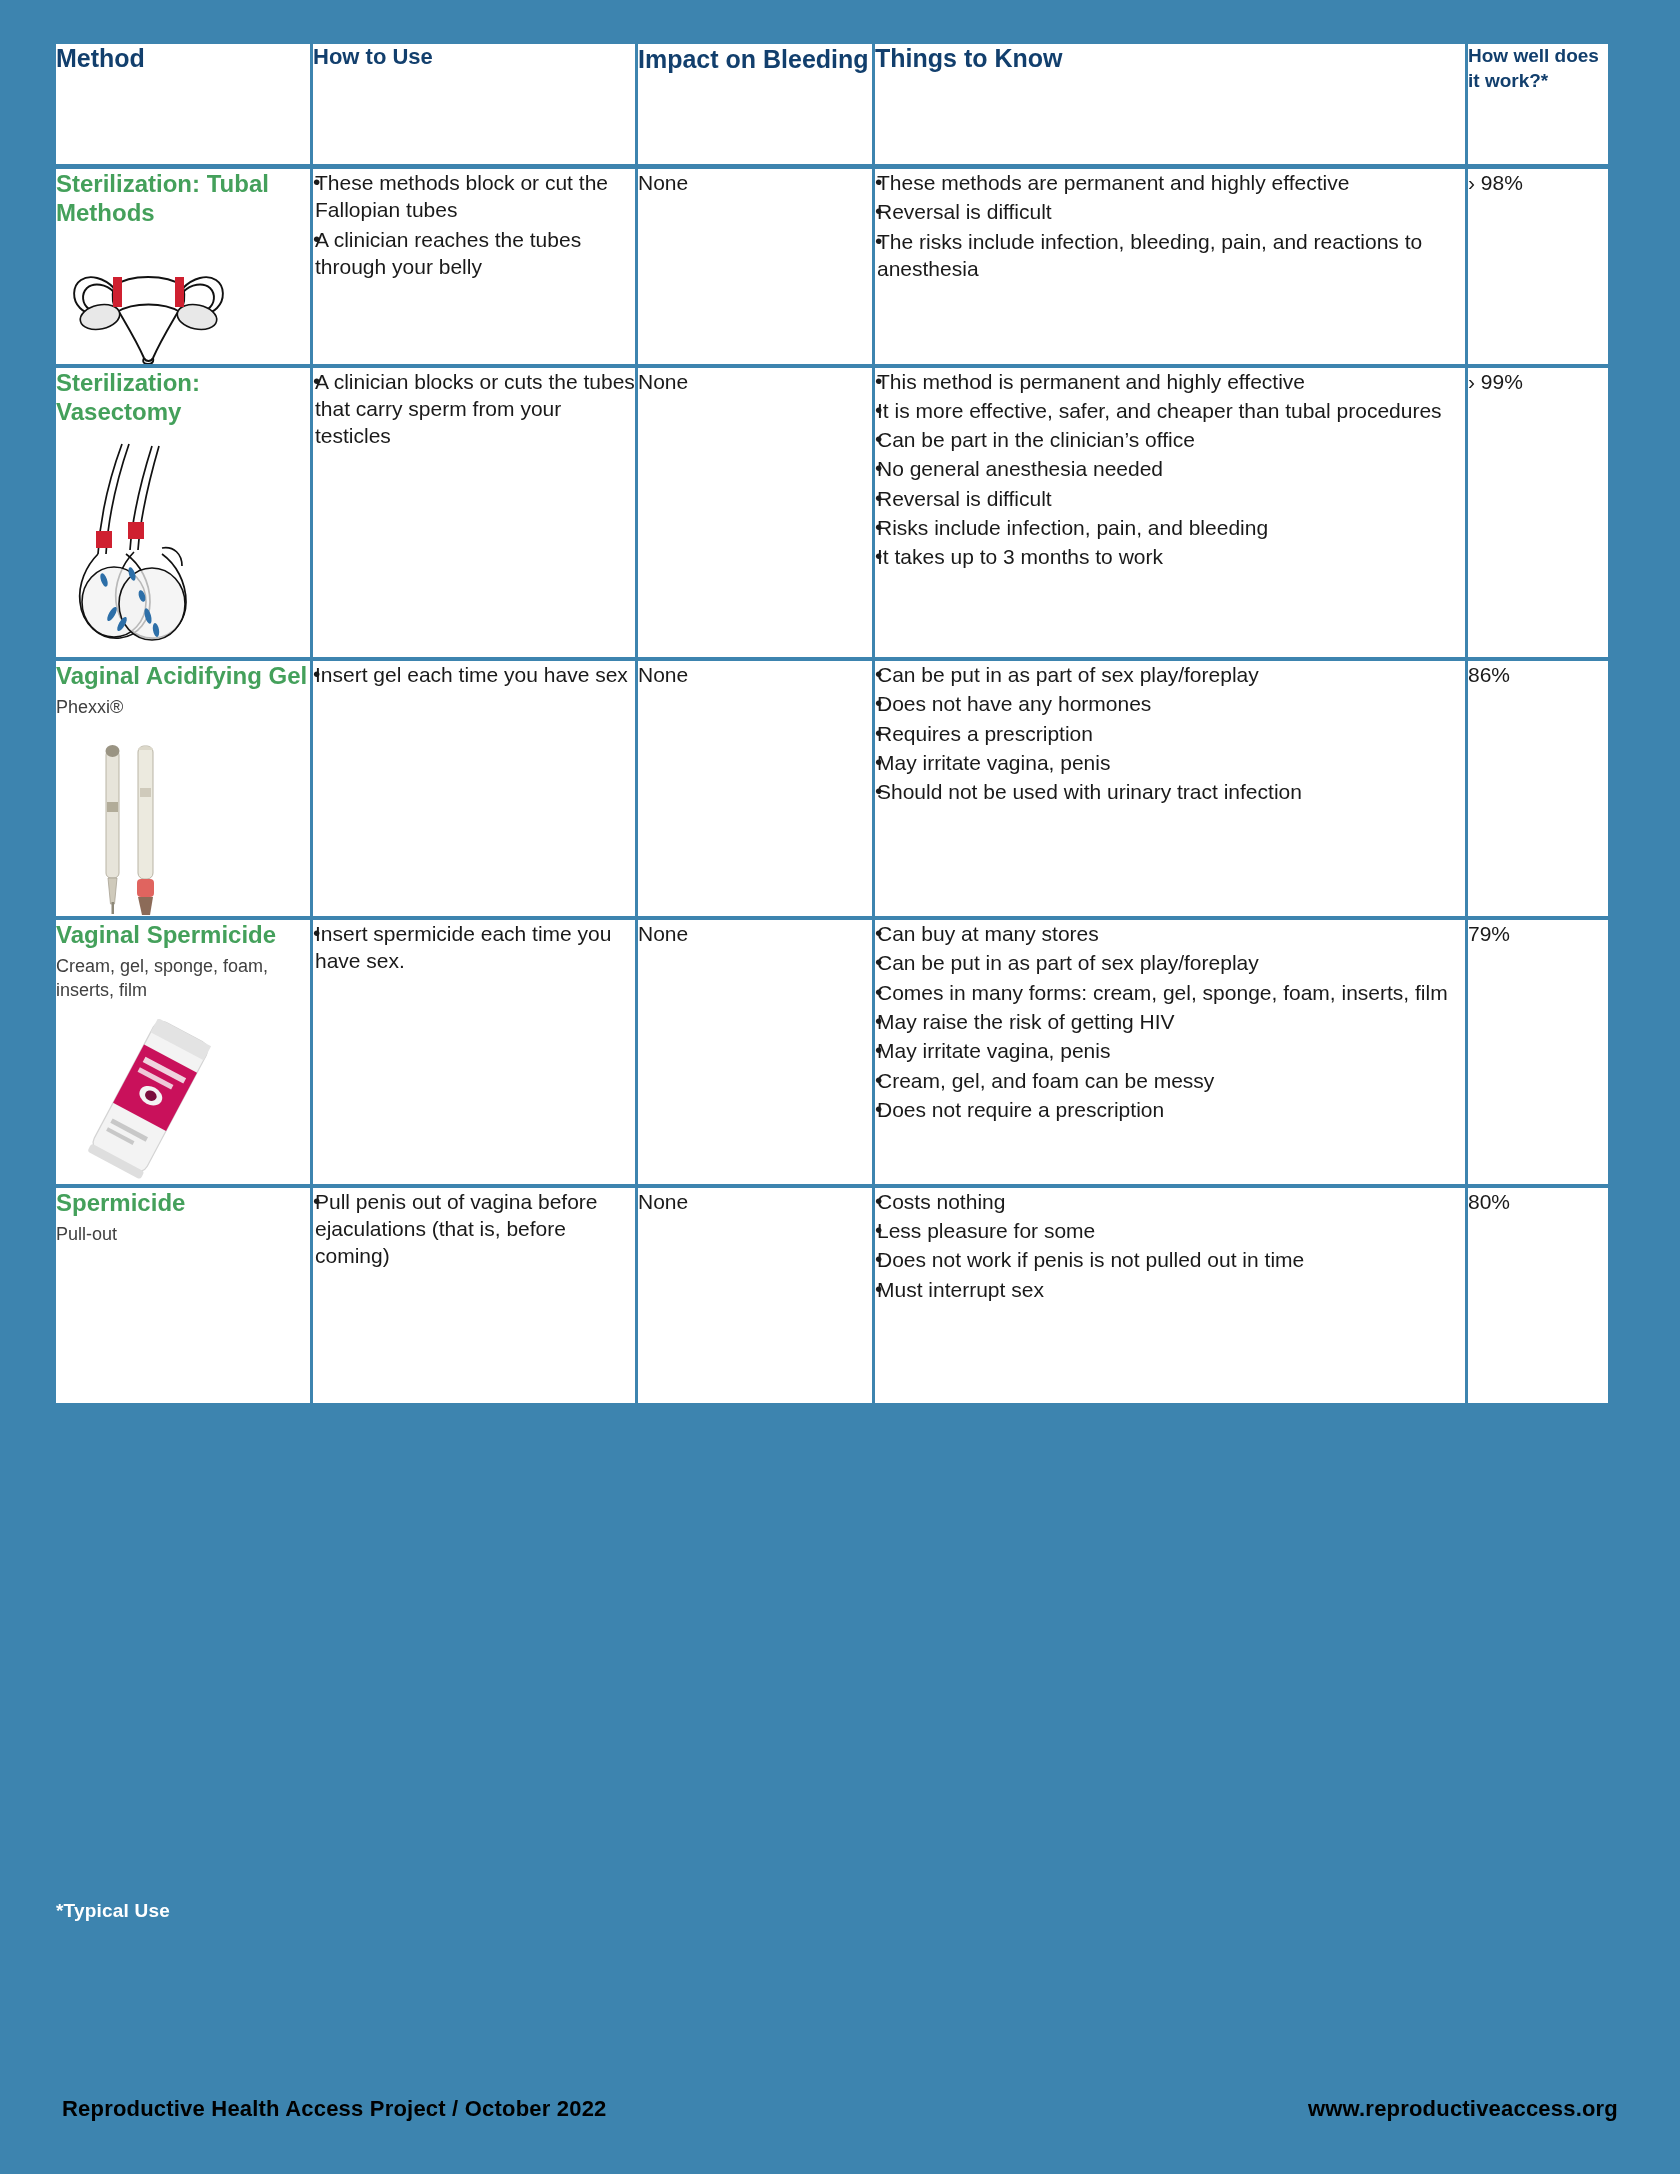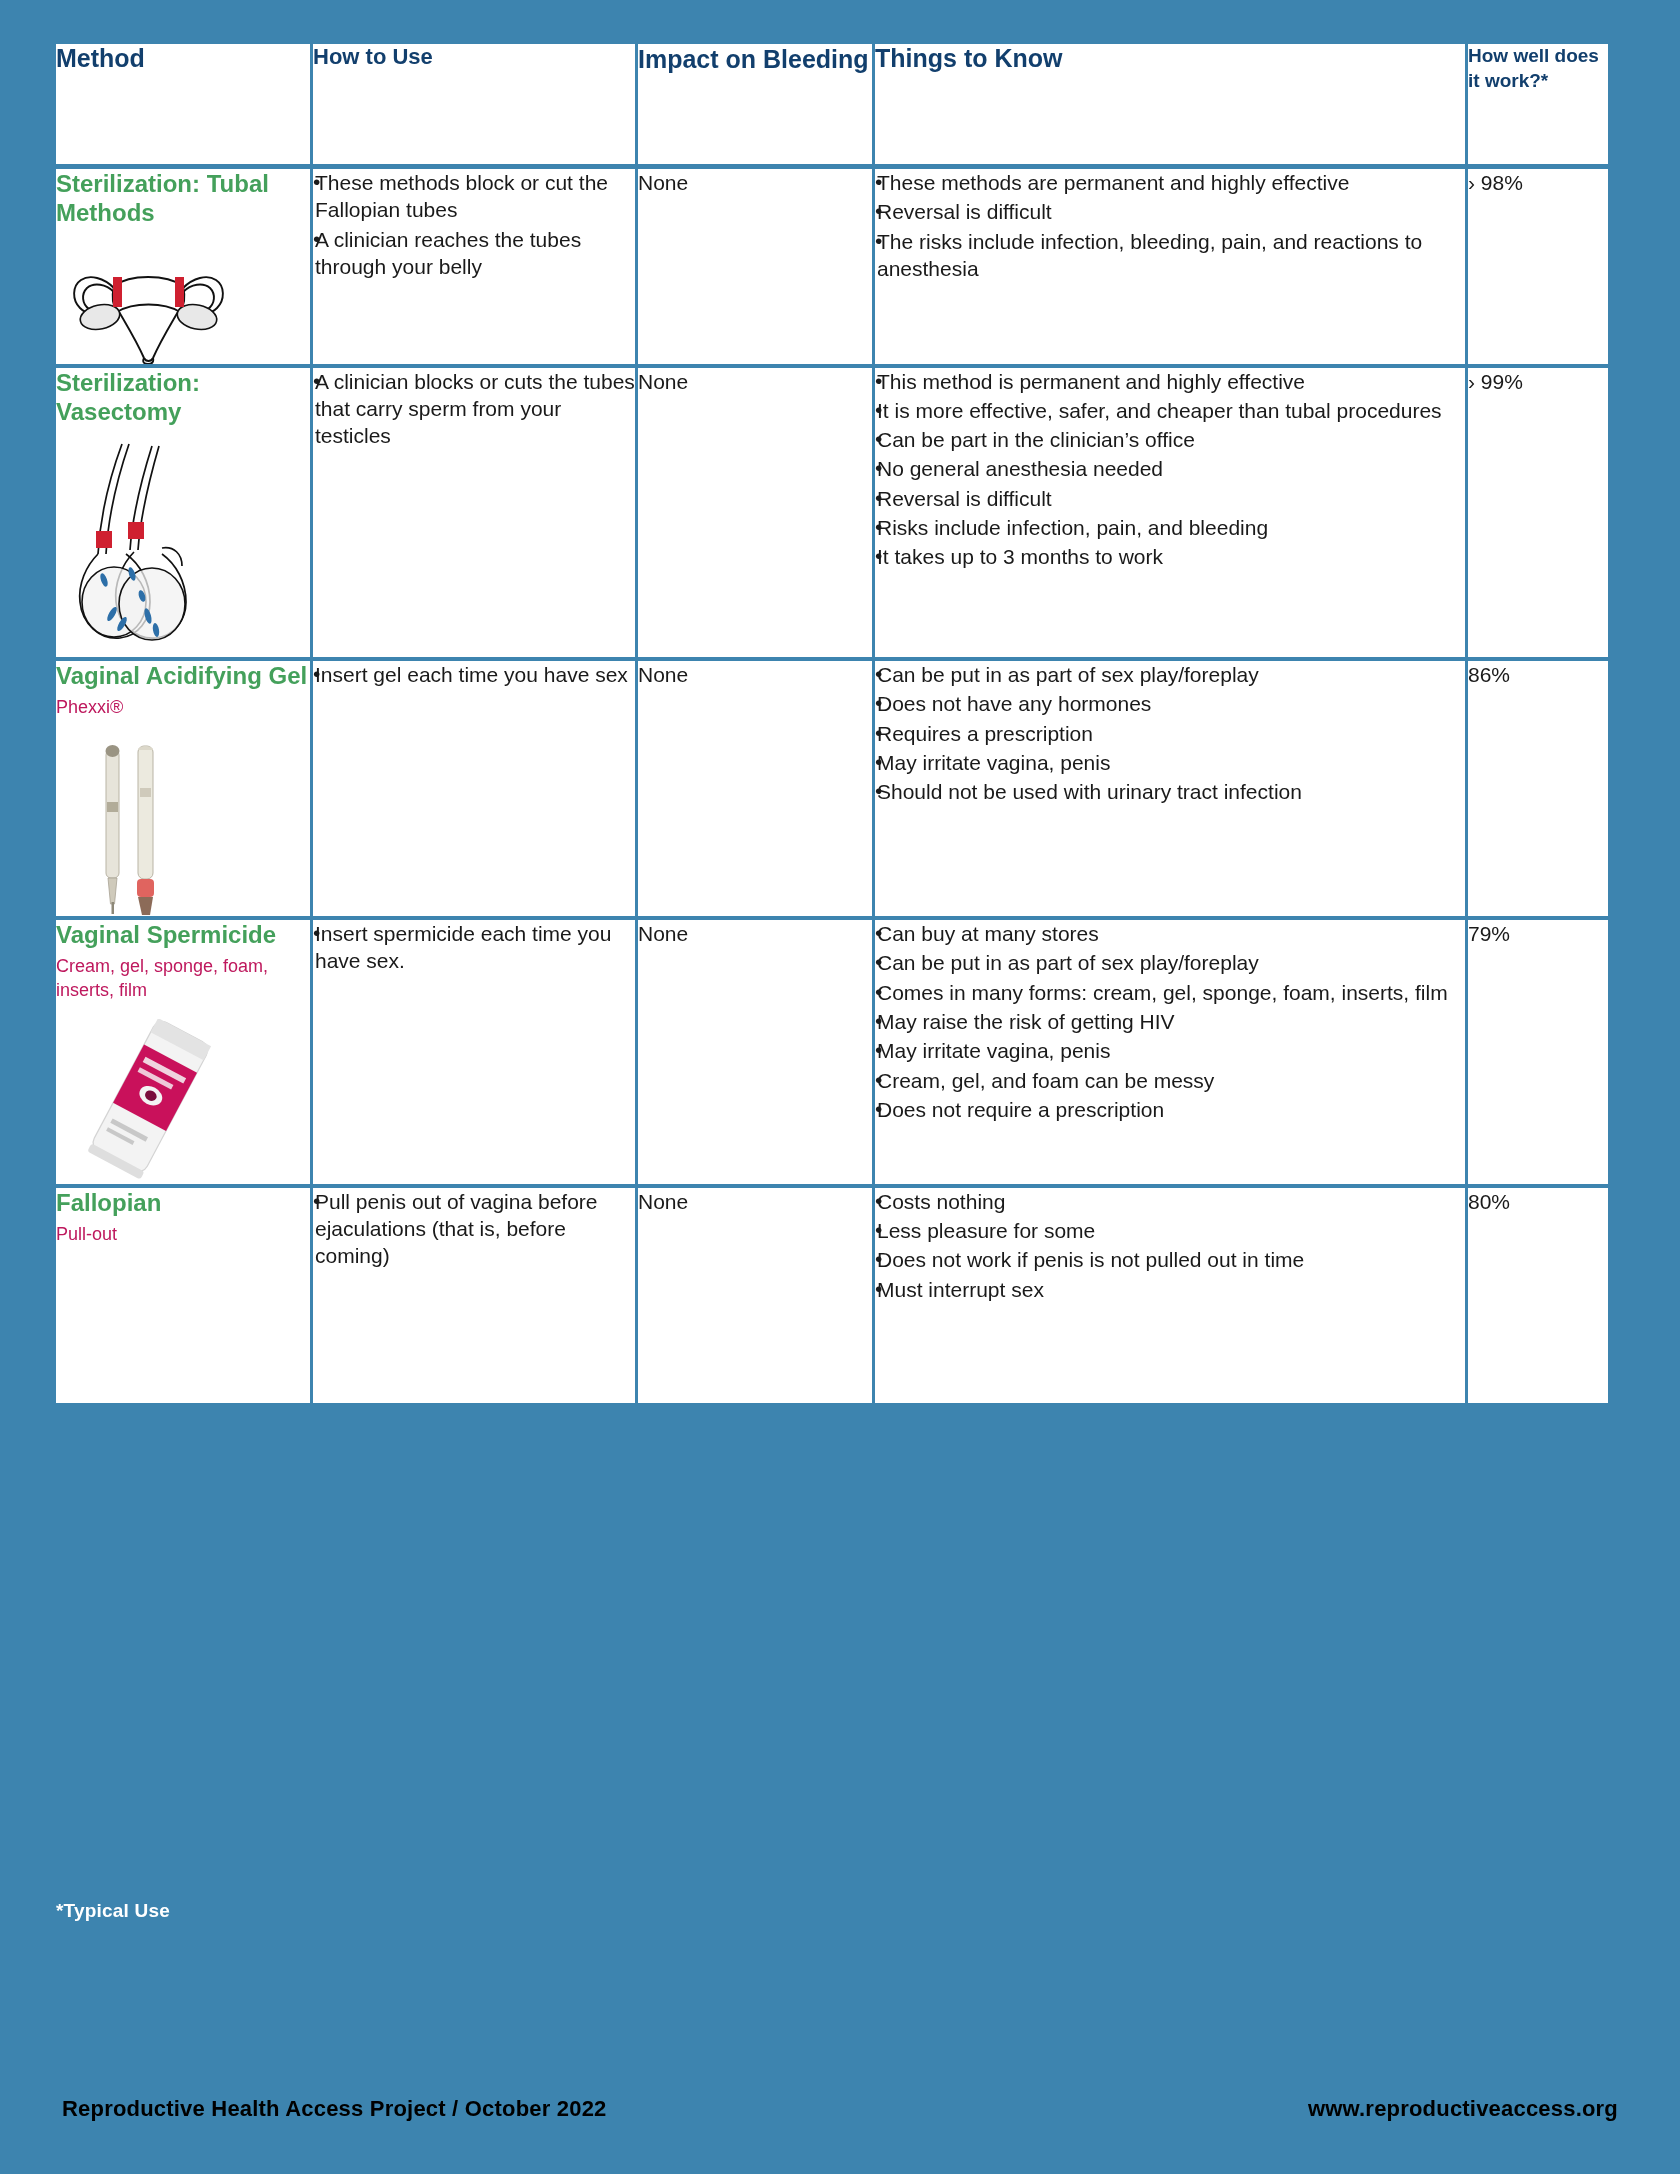--- a/index.html
+++ b/index.html
@@ -71,21 +71,21 @@
 
   
   .method-name {
     color: #44a05b;
     font-weight: bold;
     font-size: 24px;
     line-height: 1.22;
     margin: 0 0 2px 0;
   }
   .method-sub {
-    color: #be185d;
+    color: #404040;
     font-size: 18px;
     line-height: 1.32;
     margin: 6px 0 0 0;
     font-weight: normal;
   }
   .method-art {
     margin-top: 16px;
     display: block;
   }
 
@@ -363,21 +363,21 @@
             <li>Does not require a prescription</li>
           </ul>
         </td>
         <td>
           <div class="eff-text">79%</div>
         </td>
       </tr>
 
       <tr>
         <td style="height:215px">
-          <div class="method-name">Fallopian</div>
+          <div class="method-name">Spermicide</div>
           <div class="method-sub">Pull-out</div>
         </td>
         <td>
           <ul class="bul">
             <li>Pull penis out of vagina before ejaculations (that is, before coming)</li>
           </ul>
         </td>
         <td>
           <div class="impact-text">None</div>
         </td>

